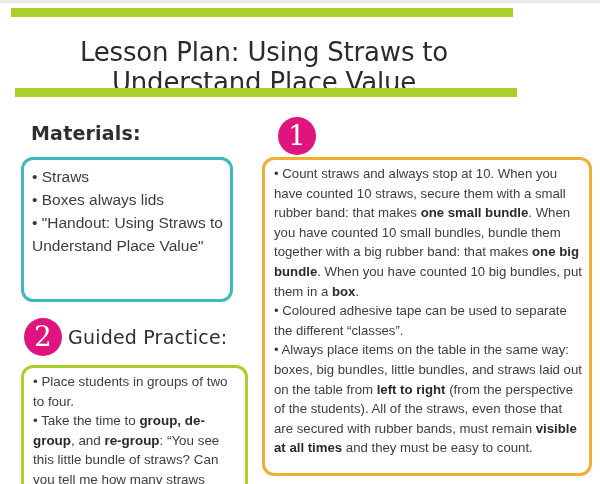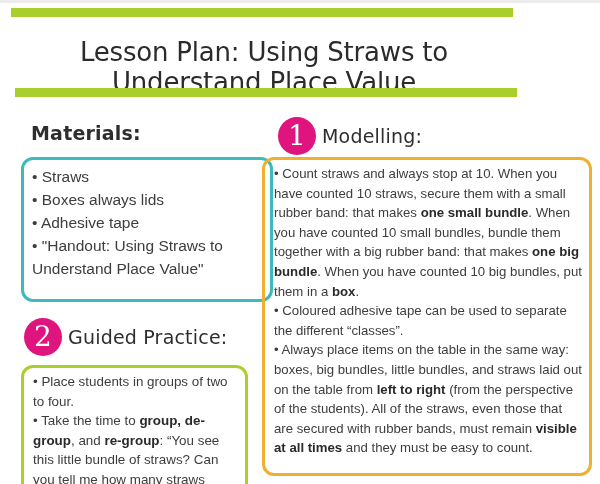--- a/index.html
+++ b/index.html
@@ -27,21 +27,21 @@
       width: 38px; height: 38px; border-radius: 50%; background: #e0147f;
       color: #ffffff; font-family: "DejaVu Serif", serif; font-size: 28px;
       display: flex; align-items: center; justify-content: center; margin-right: 6px;
       line-height: 1;
     }
     .box {
       position: absolute; border-radius: 12px; box-sizing: border-box;
       font-size: 16px; line-height: 23px; color: #3d3d3d;
     }
     .box.materials {
-      left: 21px; top: 157px; width: 252px; height: 145px;
+      left: 21px; top: 157px; width: 212px; height: 145px;
       border: 3px solid #3fb8be; padding: 5px 0 0 8px; font-size: 15.5px;
     }
     .box.modelling {
       left: 262px; top: 157px; width: 330px; height: 319px;
       border: 3px solid #efb032; padding: 4px 6px 4px 9px; font-size: 13.2px; line-height: 19.6px;
     }
     .box.guided {
       left: 21px; top: 365px; width: 227px; height: 130px;
       border: 3px solid #a8cf2a; padding: 4px 4px 0 9px; font-size: 13.4px; line-height: 19.6px;
     }
@@ -53,27 +53,25 @@
 
 <div class="topline"></div>
 <div class="bar top"></div>
 <h1 class="title">Lesson Plan: Using Straws to Understand Place Value</h1>
 <div class="bar bottom"></div>
 
 <div class="heading materials">Materials:</div>
 <div class="box materials">
   <p>• Straws</p>
   <p>• Boxes always lids</p>
-  <p>• Adhesive tape</p>
   <p>• "Handout: Using Straws to Understand Place Value"</p>
 </div>
 
 <div class="heading modelling">
   <span class="badge">1</span>
-  <span>Modelling:</span>
 </div>
 <div class="box modelling">
   <p><span>• Count straws and always stop at 10. When you have counted 10 straws, secure them with a small rubber band: that makes </span><b>one small bundle</b><span>. When you have counted 10 small bundles, bundle them together with a big rubber band: that makes </span><b>one big bundle</b><span>. When you have counted 10 big bundles, put them in a </span><b>box</b><span>.</span></p>
   <p>• Coloured adhesive tape can be used to separate the different “classes”.</p>
   <p><span>• Always place items on the table in the same way:  boxes, big bundles, little bundles, and straws laid out on the table from </span><b>left to right</b><span> (from the perspective of the students). All of the straws, even those that are secured with rubber bands, must remain </span><b>visible at all times</b><span> and they must be easy to count.</span></p>
 </div>
 
 <div class="heading guided">
   <span class="badge">2</span>
   <span>Guided Practice:</span>

